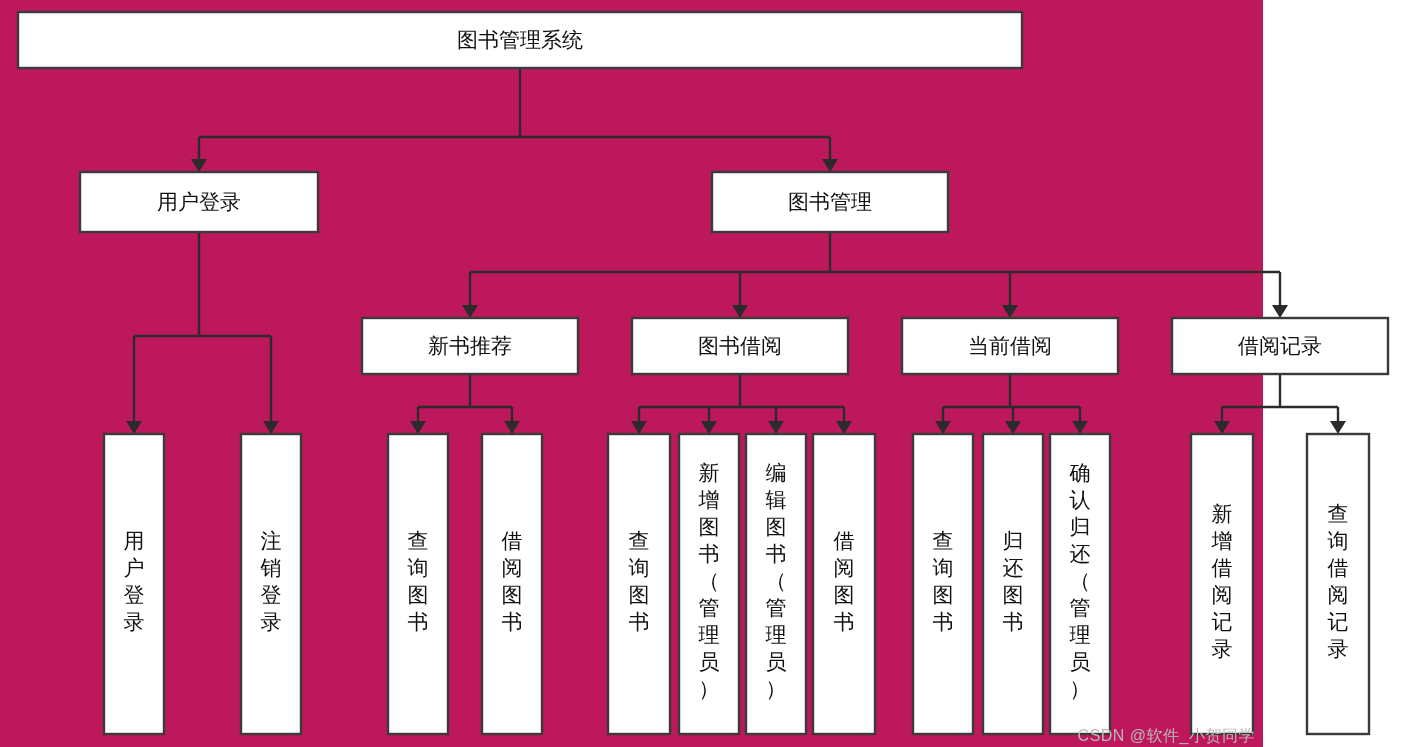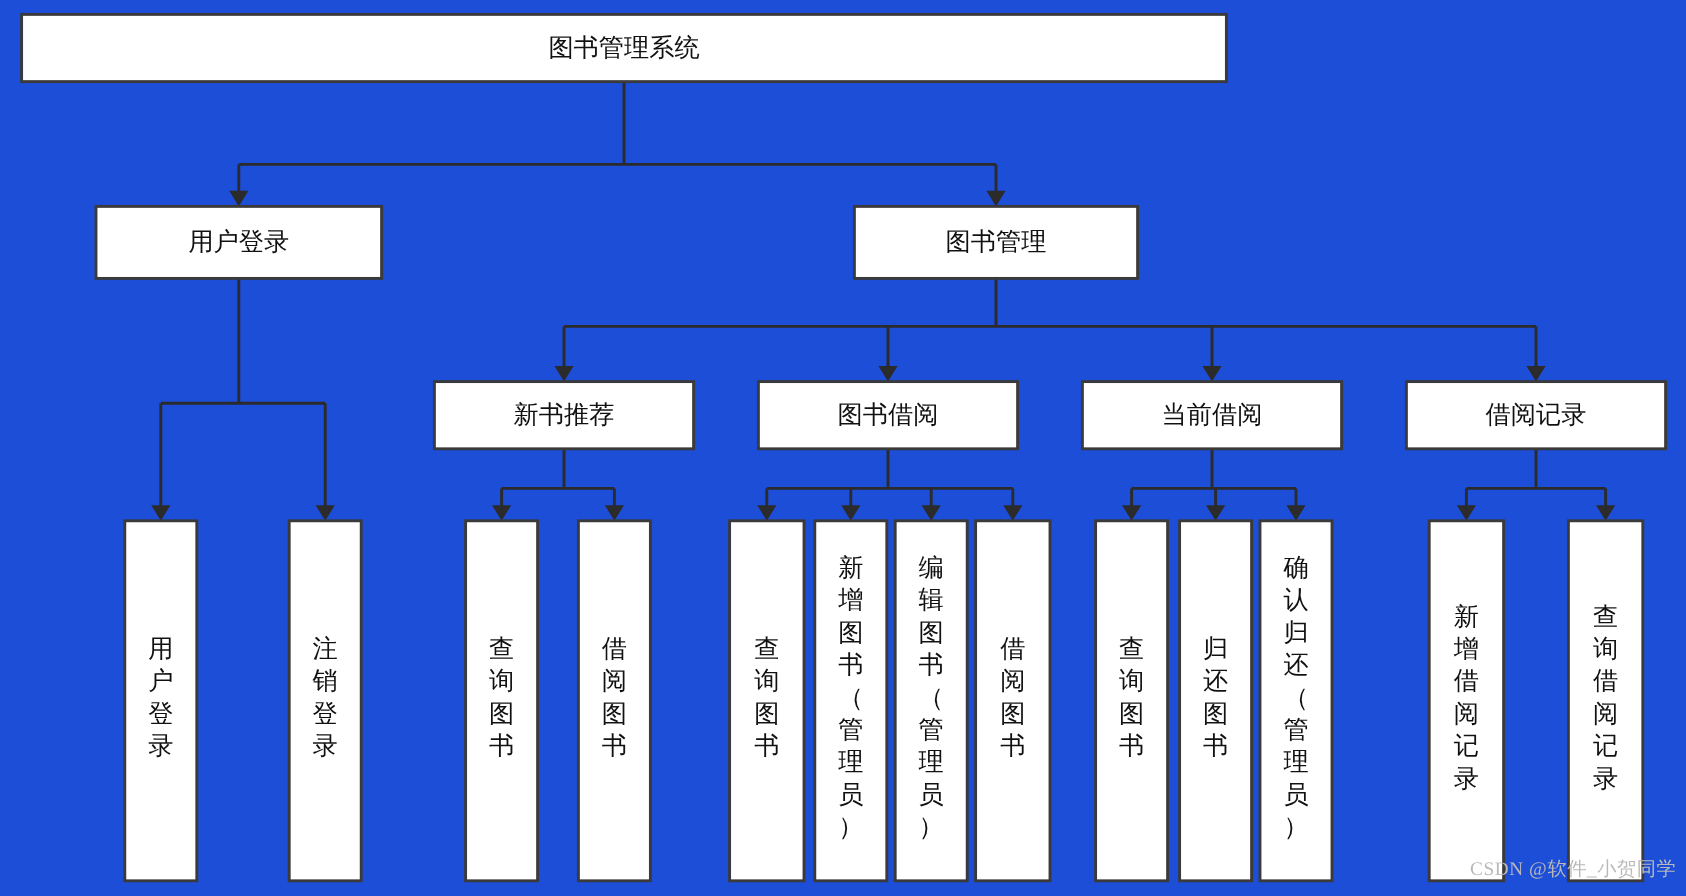--- a/index.html
+++ b/index.html
@@ -8,23 +8,23 @@
     background: #ffffff;
   }
   body {
     width: 1405px;
     height: 747px;
     font-family: "Liberation Sans", "DejaVu Sans", sans-serif;
     overflow: hidden;
   }
   #diagram-root {
     position: relative;
-    width: 1405px;
+    width: 1263px;
     height: 747px;
-    background: #1d4ed8;
+    background: #be185d;
   }
   svg.diagram-canvas {
     position: absolute;
     inset: 0;
     width: 1405px;
     height: 747px;
     display: block;
   }
   .node-box {
     fill: #ffffff;
@@ -49,22 +49,22 @@
     stroke-width: 2.4;
     fill: none;
   }
   .arrow-head {
     fill: #2b2b2b;
     stroke: none;
   }
   .watermark {
     position: absolute;
     right: 8px;
-    bottom: 12px;
-    font-family: Liberation Serif, serif;
+    bottom: 0;
+    font-family: Liberation Sans, sans-serif;
     font-size: 16px;
     color: #b9b9b9;
     white-space: nowrap;
     letter-spacing: 0.5px;
     pointer-events: none;
   }
 </style>
 </head>
 <body>
 

